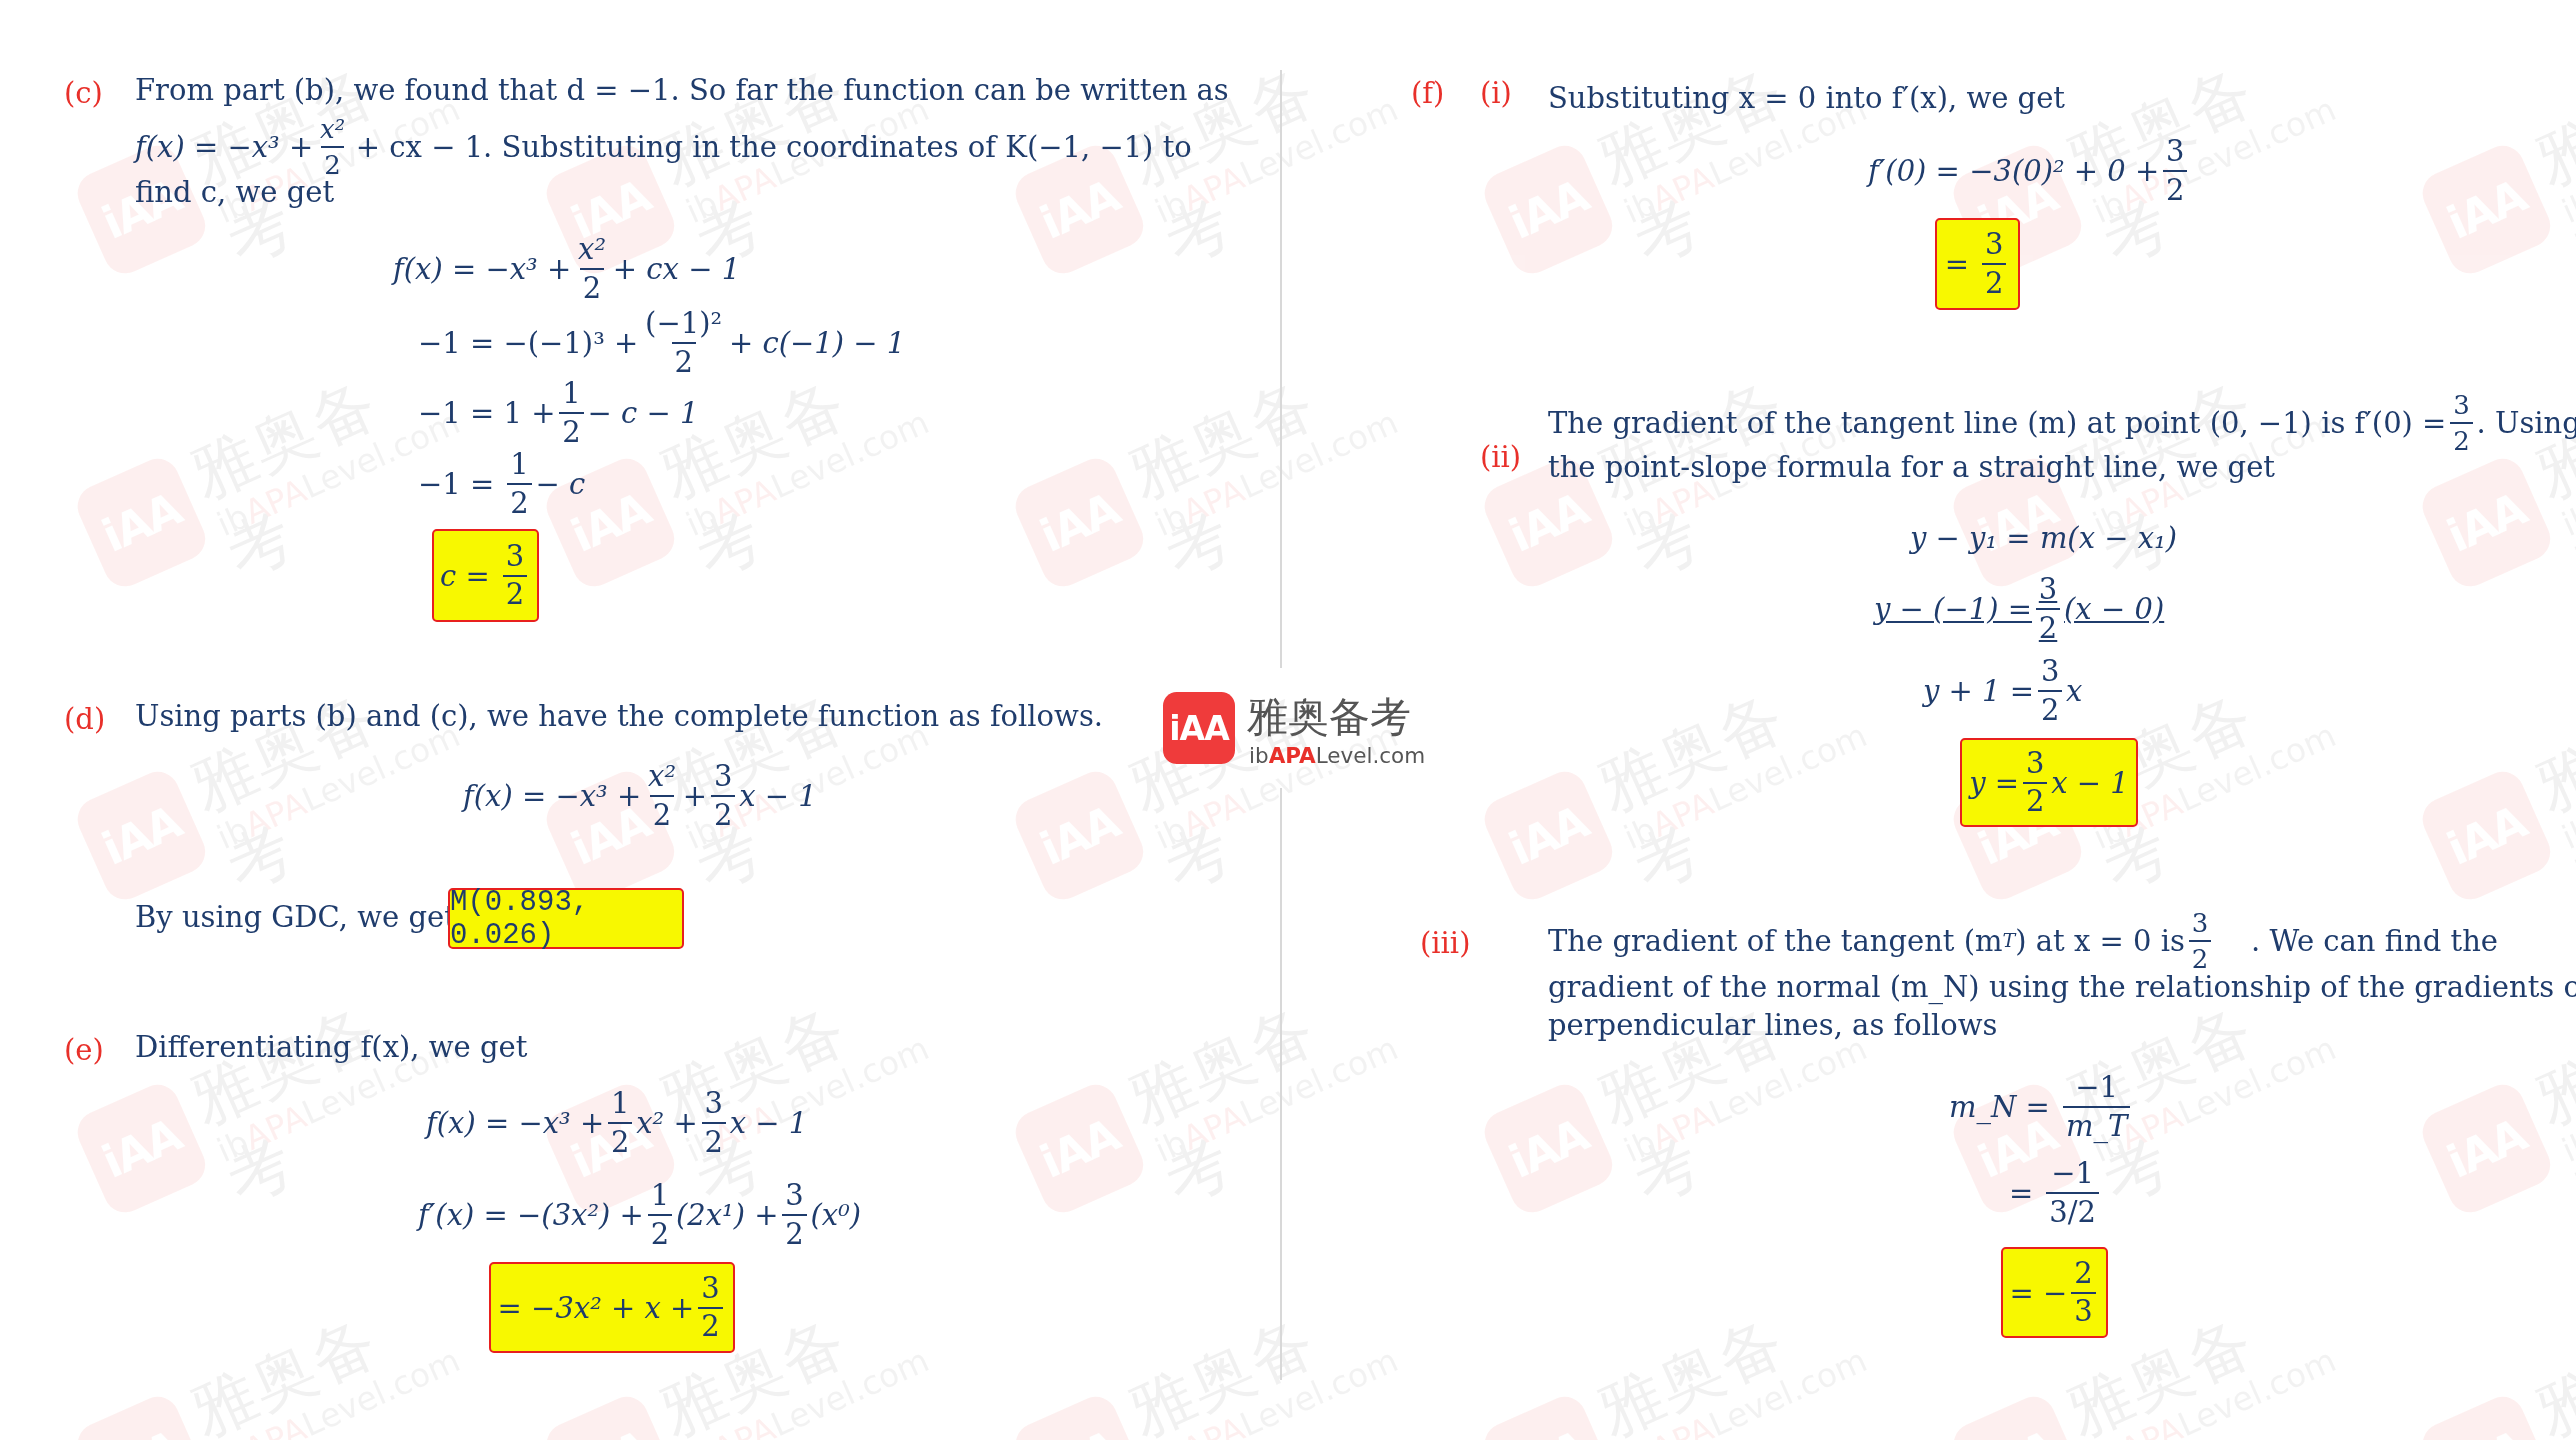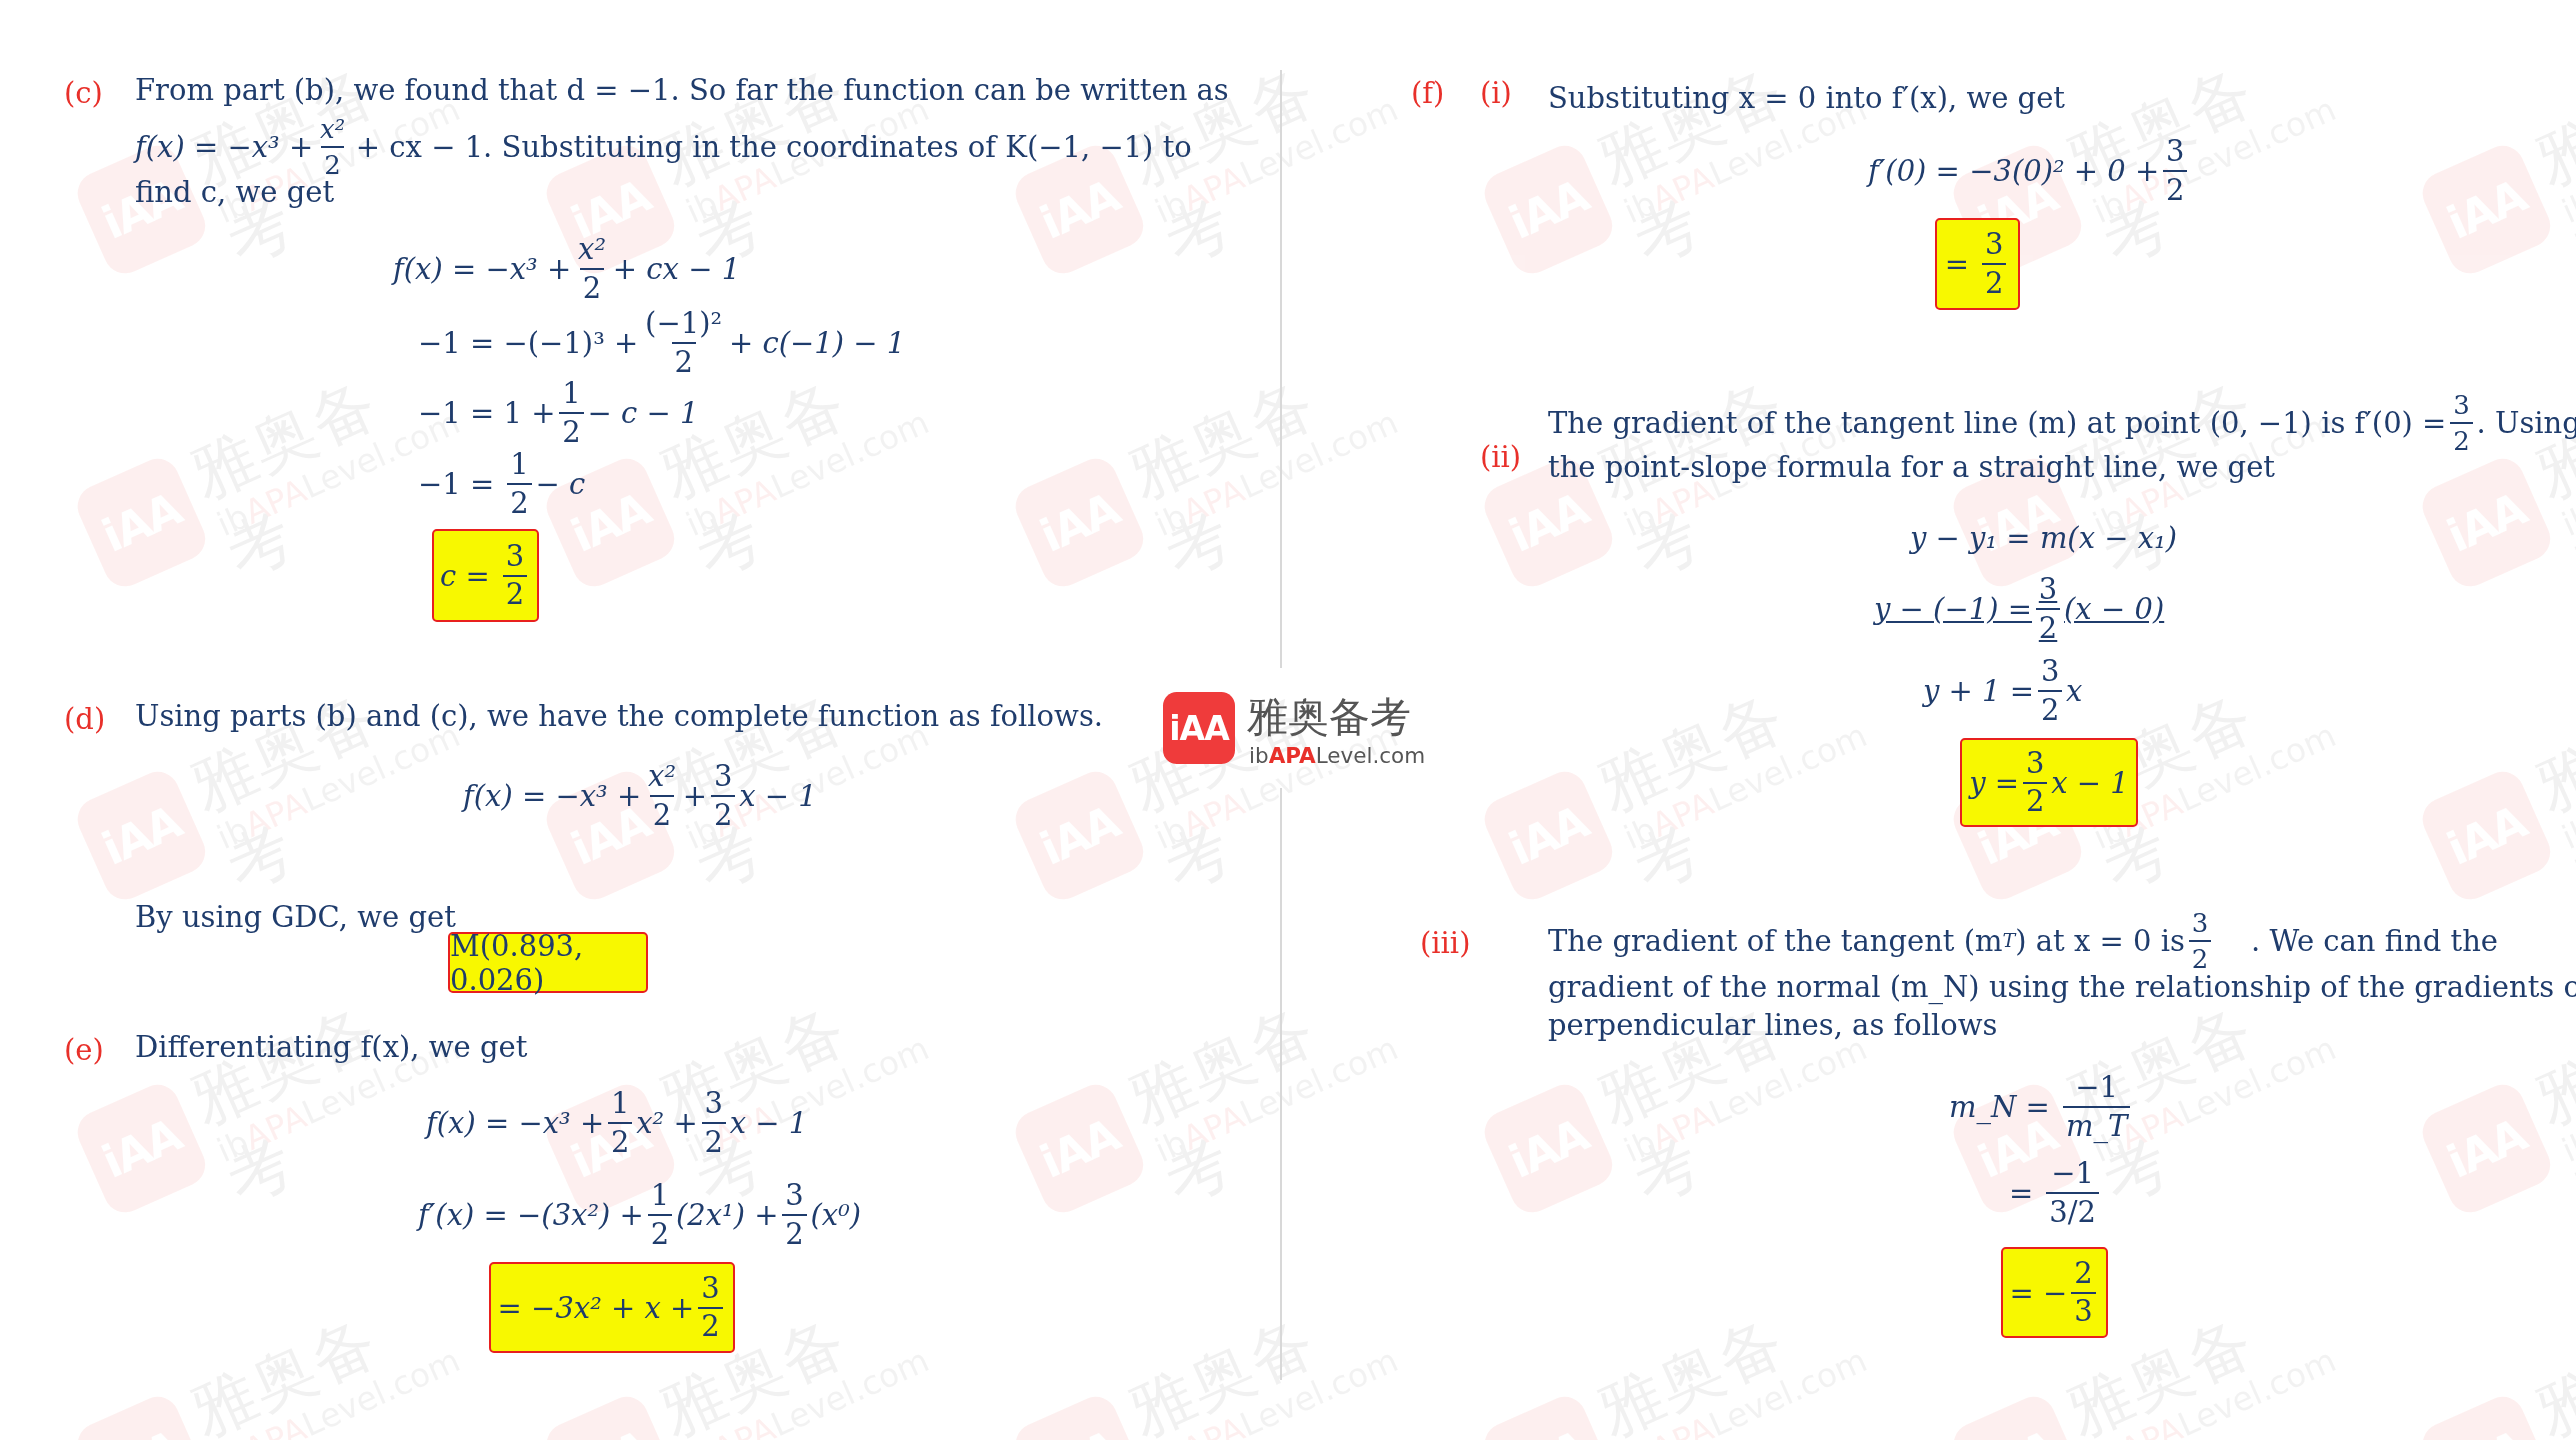--- a/index.html
+++ b/index.html
@@ -289,21 +289,21 @@
         <span class="den">2</span>
       </span>
     <span>+</span>
     <span class="frac">
         <span class="num">3</span>
         <span class="den">2</span>
       </span>
     <span class="it">x − 1</span>
   </div>
   <div class="abs para" style="left:135px; top:903px;">By using GDC, we get</div>
-  <div class="box" style="left:448px; top:932px; width:200px; height:61px;">
+  <div class="box" style="left:448px; top:888px; width:236px; height:61px;font-family:Liberation Mono, monospace;">
     <span>M(0.893, 0.026)</span>
   </div>
 
   <div class="abs label" style="left:64px; top:1033px;">(e)</div>
   <div class="abs para" style="left:135px; top:1033px;">Differentiating f(x), we get</div>
   <div class="abs eq" style="left:426px; top:1081px; height:84px;">
     <span class="it">f(x) =</span>&nbsp;<span class="it">−x³ +</span>
     <span class="frac">
         <span class="num">1</span>
         <span class="den">2</span>

